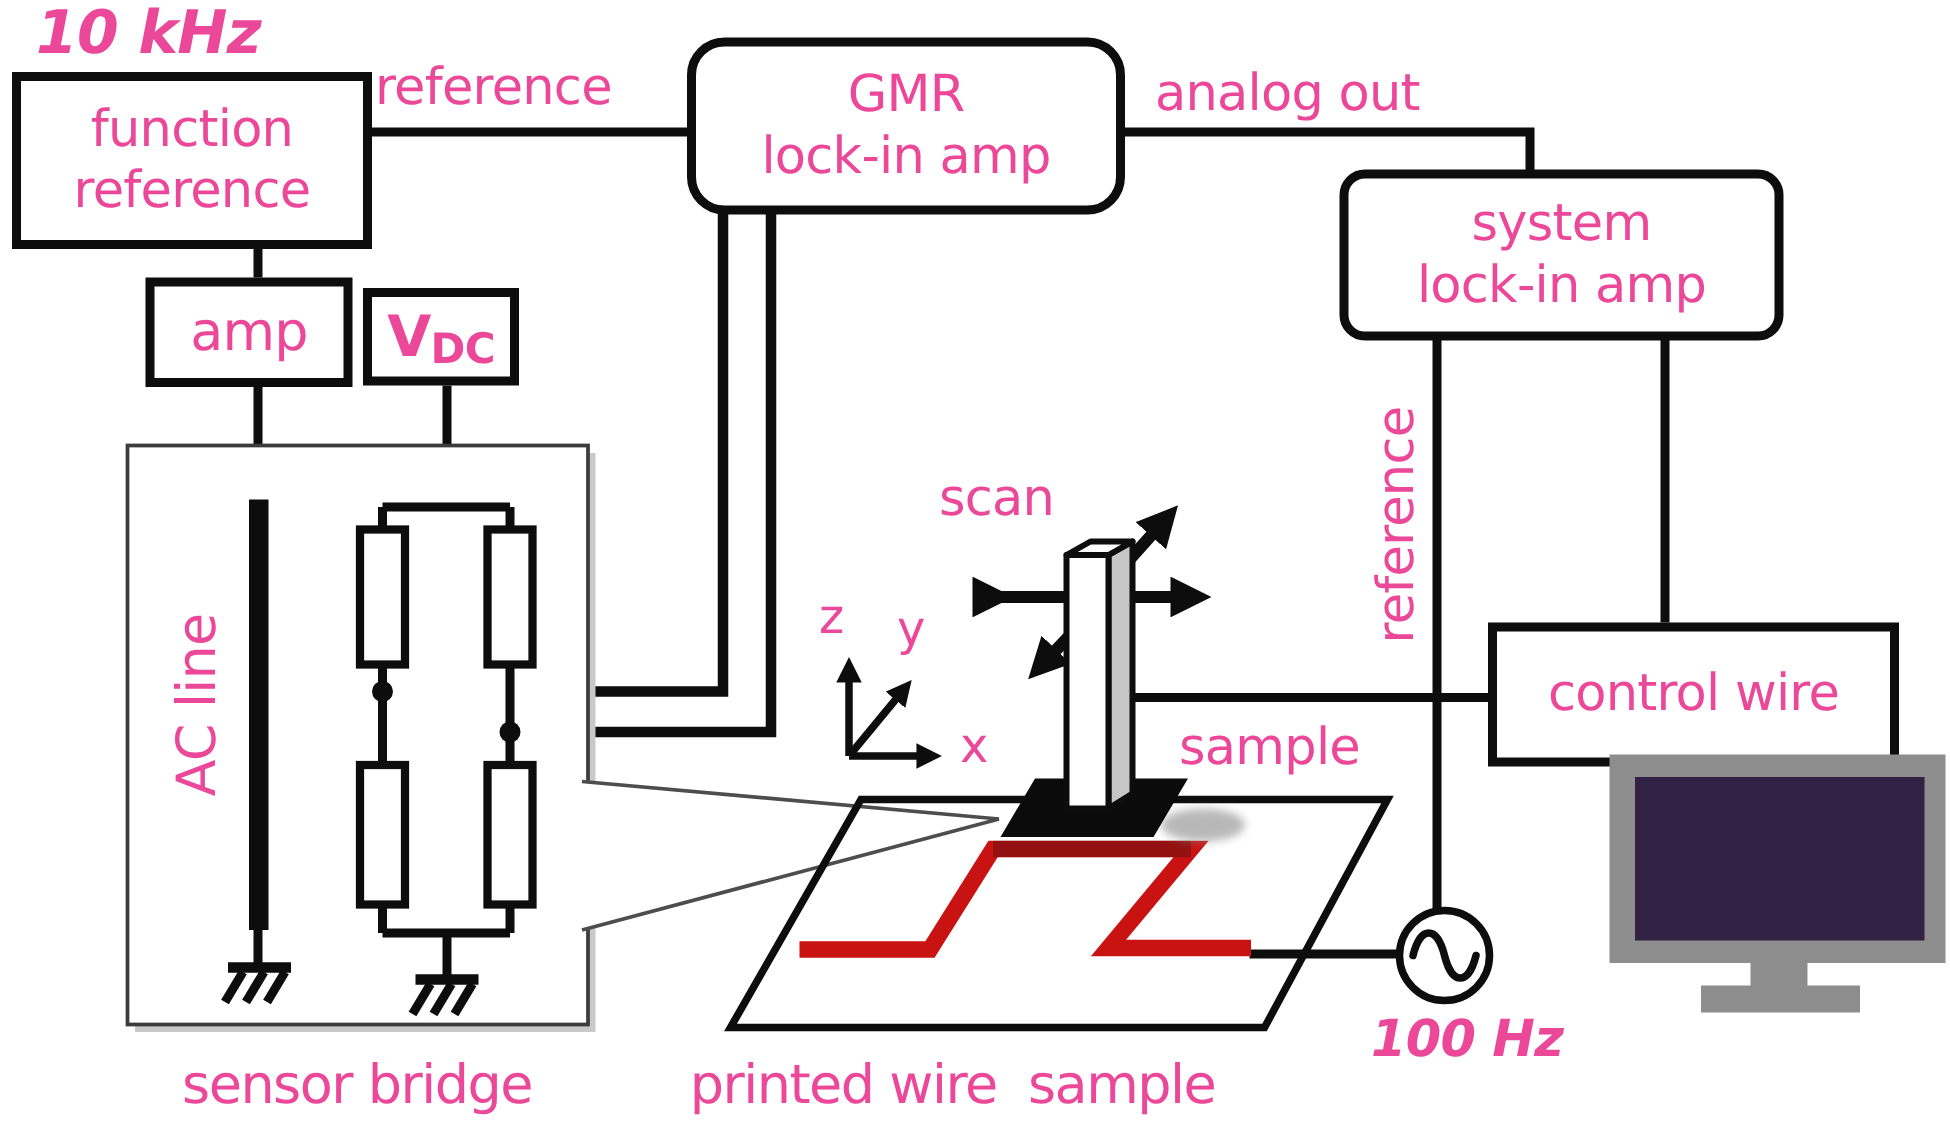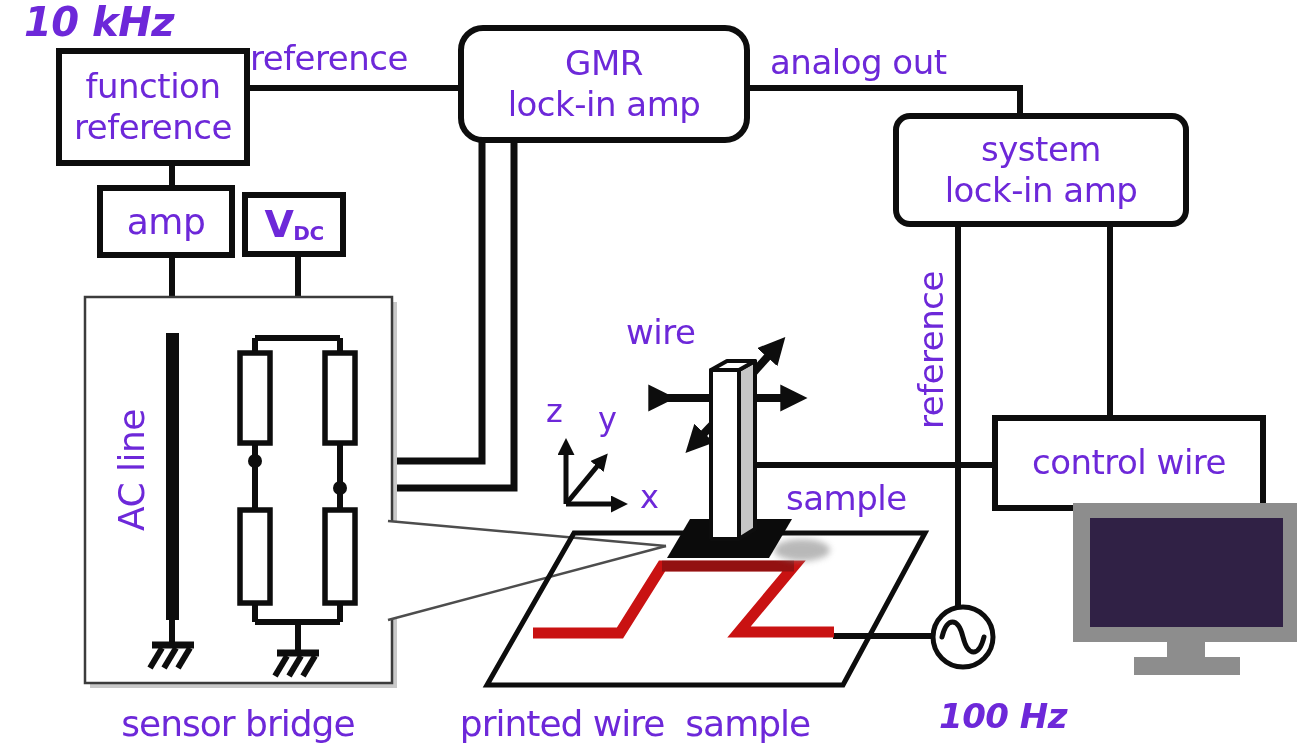--- a/index.html
+++ b/index.html
@@ -1,34 +1,34 @@
 <!DOCTYPE html>
 <html><head>
 <meta charset="utf-8">
 <style>
   html,body{margin:0;padding:0;background:#fff;}
   .stage{
     position:relative;width:1300px;height:751px;background:#ffffff;overflow:hidden;
-    font-family:"DejaVu Sans","Liberation Sans",sans-serif;color:#6d28d9;
+    font-family:"DejaVu Sans","Liberation Sans",sans-serif;color:#ec4899;
   }
   .stage svg{position:absolute;left:0;top:0;}
   #svg-base{z-index:1;}
   .html-layer{position:absolute;left:0;top:0;width:100%;height:100%;z-index:2;}
   #svg-top{z-index:3;pointer-events:none;}
   .box{
     position:absolute;box-sizing:border-box;border:6px solid #0d0d0d;background:#ffffff;
     display:flex;flex-direction:column;align-items:center;justify-content:center;
     font-size:34px;line-height:1.22;text-align:center;letter-spacing:-0.5px;white-space:nowrap;
   }
   .lbl{position:absolute;font-size:34px;line-height:1.1;white-space:nowrap;letter-spacing:-0.5px;}
   .rot{transform:rotate(-90deg);transform-origin:0 0;text-align:center;}
   .bold-italic{font-weight:bold;font-style:italic;}
   .caption{font-size:36px;text-align:center;letter-spacing:-1px;}
   .axis-lbl{font-size:32px;}
-  .vdc-sub{font-size:20px;position:relative;top:9px;font-weight:bold;}
+  .vdc-sub{font-size:28px;position:relative;top:9px;font-weight:bold;}
   .vdc-main{font-size:38px;font-weight:bold;}
 </style>
 </head>
 <body>
 
 <div class="stage">
 
   <svg id="svg-base" width="1300" height="751" viewBox="0 0 1300 751">
     <defs>
       <marker id="mArr" viewBox="0 0 4 4" refX="2.6" refY="2" markerWidth="3.4" markerHeight="3.4" orient="auto" markerUnits="strokeWidth">
@@ -125,21 +125,21 @@
     <g>
       <circle cx="963" cy="637" r="30" fill="#ffffff" stroke="#0d0d0d" stroke-width="5"></circle>
       <path d="M942 637 C947 617 958 617 963 637 C968 657 979 657 984 637" stroke="#0d0d0d" stroke-width="5" fill="none" stroke-linecap="round"></path>
     </g>
   </svg>
 
   <div class="html-layer">
 
     <div class="lbl bold-italic" style="left:24px;top:0px;font-size:40px;">10 kHz</div>
 
-    <div class="box" style="left:8px;top:48px;width:194px;height:118px;margin-left:48px;">
+    <div class="box" style="left:8px;top:48px;width:240px;height:118px;">
       <div>function</div>
       <div>reference</div>
     </div>
 
     <div class="lbl" style="left:250px;top:40px;">reference</div>
 
     <div class="box" style="left:458px;top:25px;width:292px;height:118px;border-radius:25px;">
       <div>GMR</div>
       <div>lock-in amp</div>
     </div>
@@ -161,28 +161,28 @@
     </div>
 
     <div class="lbl rot" style="left:913px;top:448px;width:196px;height:38px;">reference</div>
 
     <div class="box" style="left:992px;top:415px;width:274px;height:96px;">
       <div>control wire</div>
     </div>
 
     <div class="lbl rot" style="left:112px;top:550px;width:160px;height:44px;font-size:36px;">AC line</div>
 
-    <div class="lbl" style="left:626px;top:314px;">wire</div>
+    <div class="lbl" style="left:626px;top:314px;">scan</div>
     <div class="lbl" style="left:786px;top:480px;">sample</div>
 
     <div class="lbl axis-lbl" style="left:546px;top:394px;">z</div>
     <div class="lbl axis-lbl" style="left:598px;top:402px;">y</div>
     <div class="lbl axis-lbl" style="left:640px;top:480px;">x</div>
 
-    <div class="lbl bold-italic" style="left:914px;top:698px;margin-left:25px;">100 Hz</div>
+    <div class="lbl bold-italic" style="left:914px;top:675px;">100 Hz</div>
 
     <div class="lbl caption" style="left:410px;top:704px;width:450px;white-space:pre;">printed wire  sample</div>
     <div class="lbl caption" style="left:88px;top:704px;width:300px;">sensor bridge</div>
   </div>
 
   <svg id="svg-top" width="1300" height="751" viewBox="0 0 1300 751">
     <g>
       <rect x="1073" y="503" width="224" height="139" fill="#8d8d8d"></rect>
       <rect x="1090" y="518" width="193" height="109" fill="#302145"></rect>
       <rect x="1167" y="642" width="38" height="16" fill="#8d8d8d"></rect>

